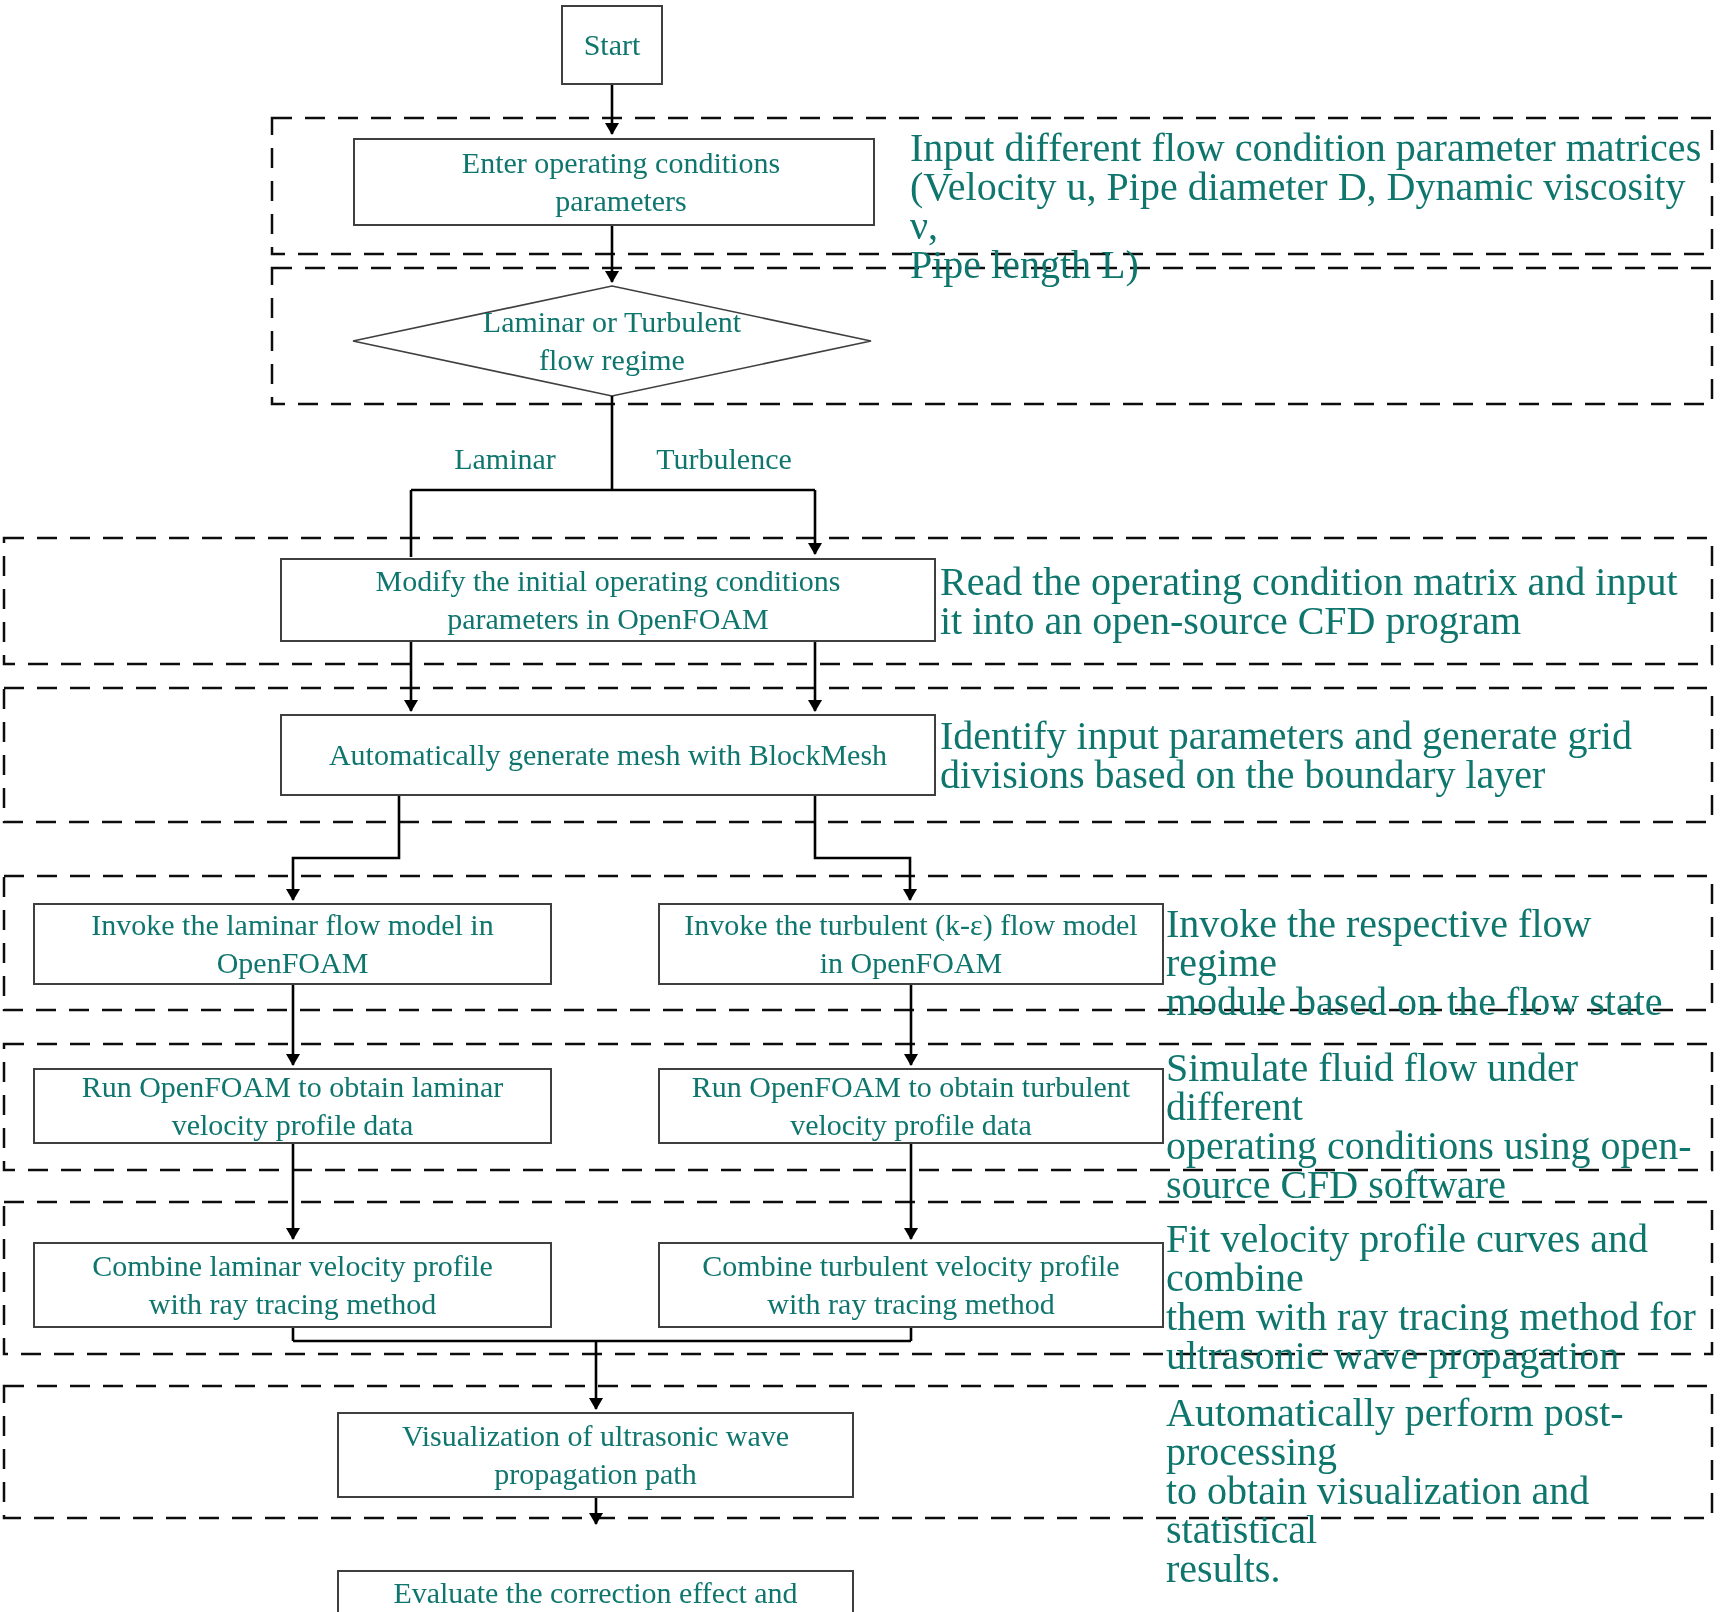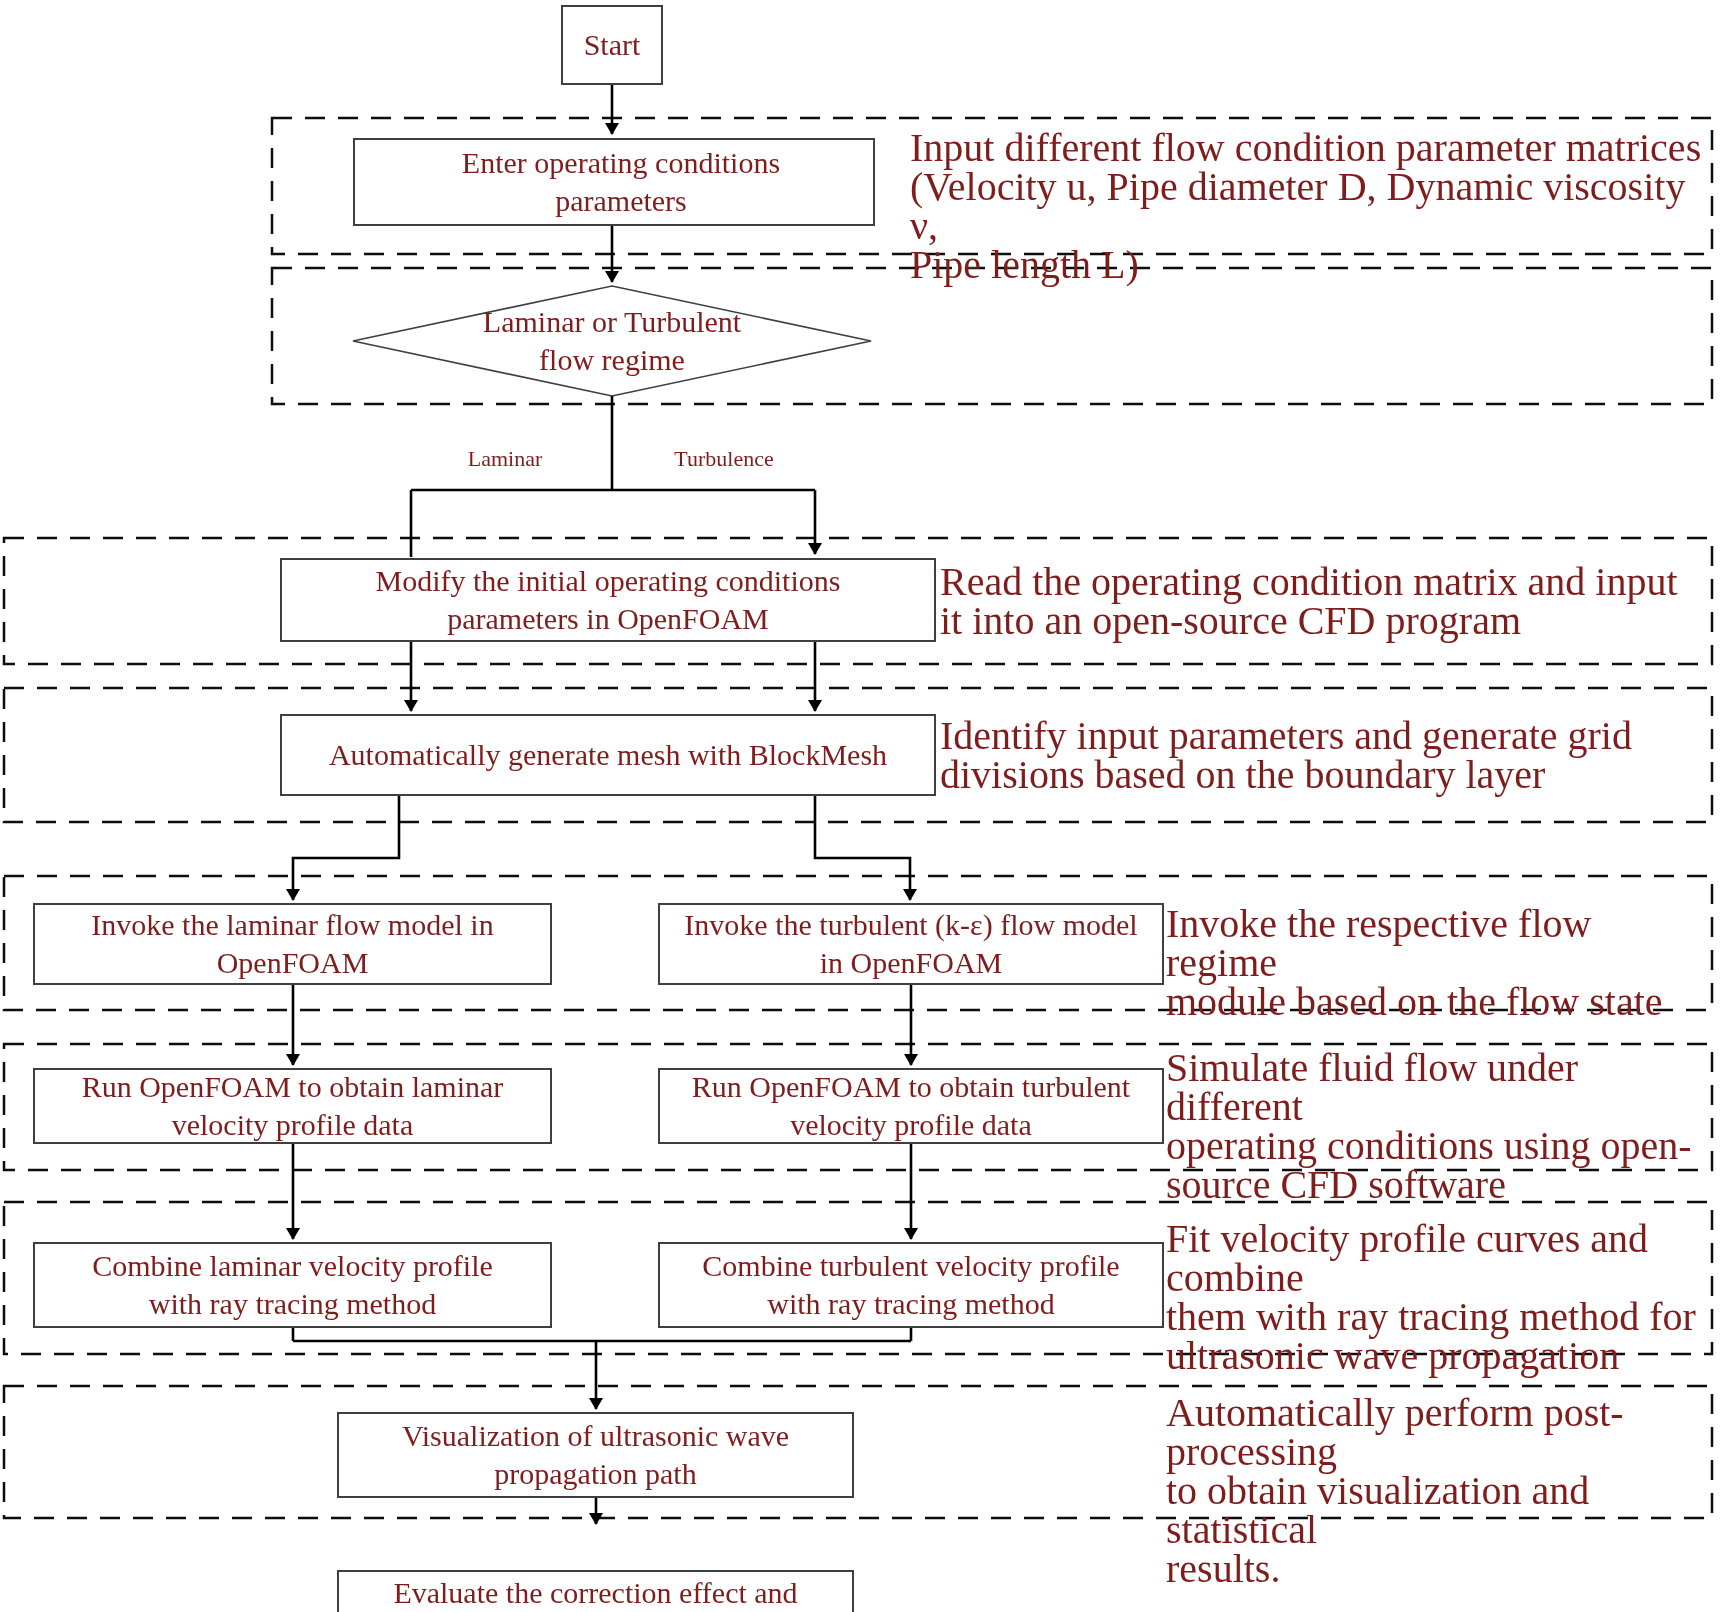--- a/index.html
+++ b/index.html
@@ -2,21 +2,21 @@
 <html><head>
 <meta charset="utf-8">
 <style>
   html, body { margin: 0; padding: 0; background: #ffffff; }
   .canvas {
     position: relative;
     width: 1721px;
     height: 1612px;
     background: #ffffff;
     font-family: "Liberation Serif", "DejaVu Serif", serif;
-    color: #7f1d1d;
+    color: #0f766e;
     overflow: hidden;
   }
   .layer { position: absolute; left: 0; top: 0; }
   .node {
     position: absolute;
     border: 2px solid #3f3f3f;
     background: #ffffff;
     display: flex;
     align-items: center;
     justify-content: center;
@@ -30,21 +30,21 @@
   .annotation {
     position: absolute;
     text-align: left;
     white-space: pre-line;
     font-size: 40px;
     line-height: 39px;
   }
   .branch-label {
     position: absolute;
     transform: translate(-50%, -50%);
-    font-size: 22px;
+    font-size: 30px;
     line-height: 36px;
     white-space: nowrap;
   }
 </style>
 </head>
 <body>
 
 <div class="canvas">
 
   <svg class="layer" width="1721" height="1612" viewBox="0 0 1721 1612">

